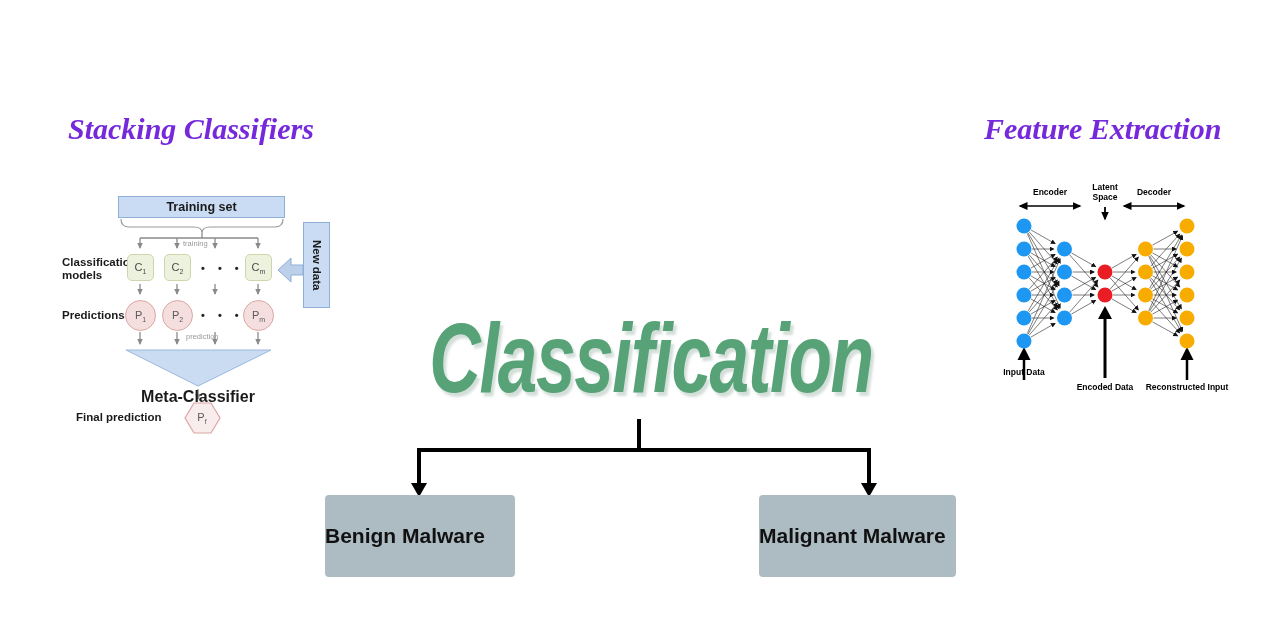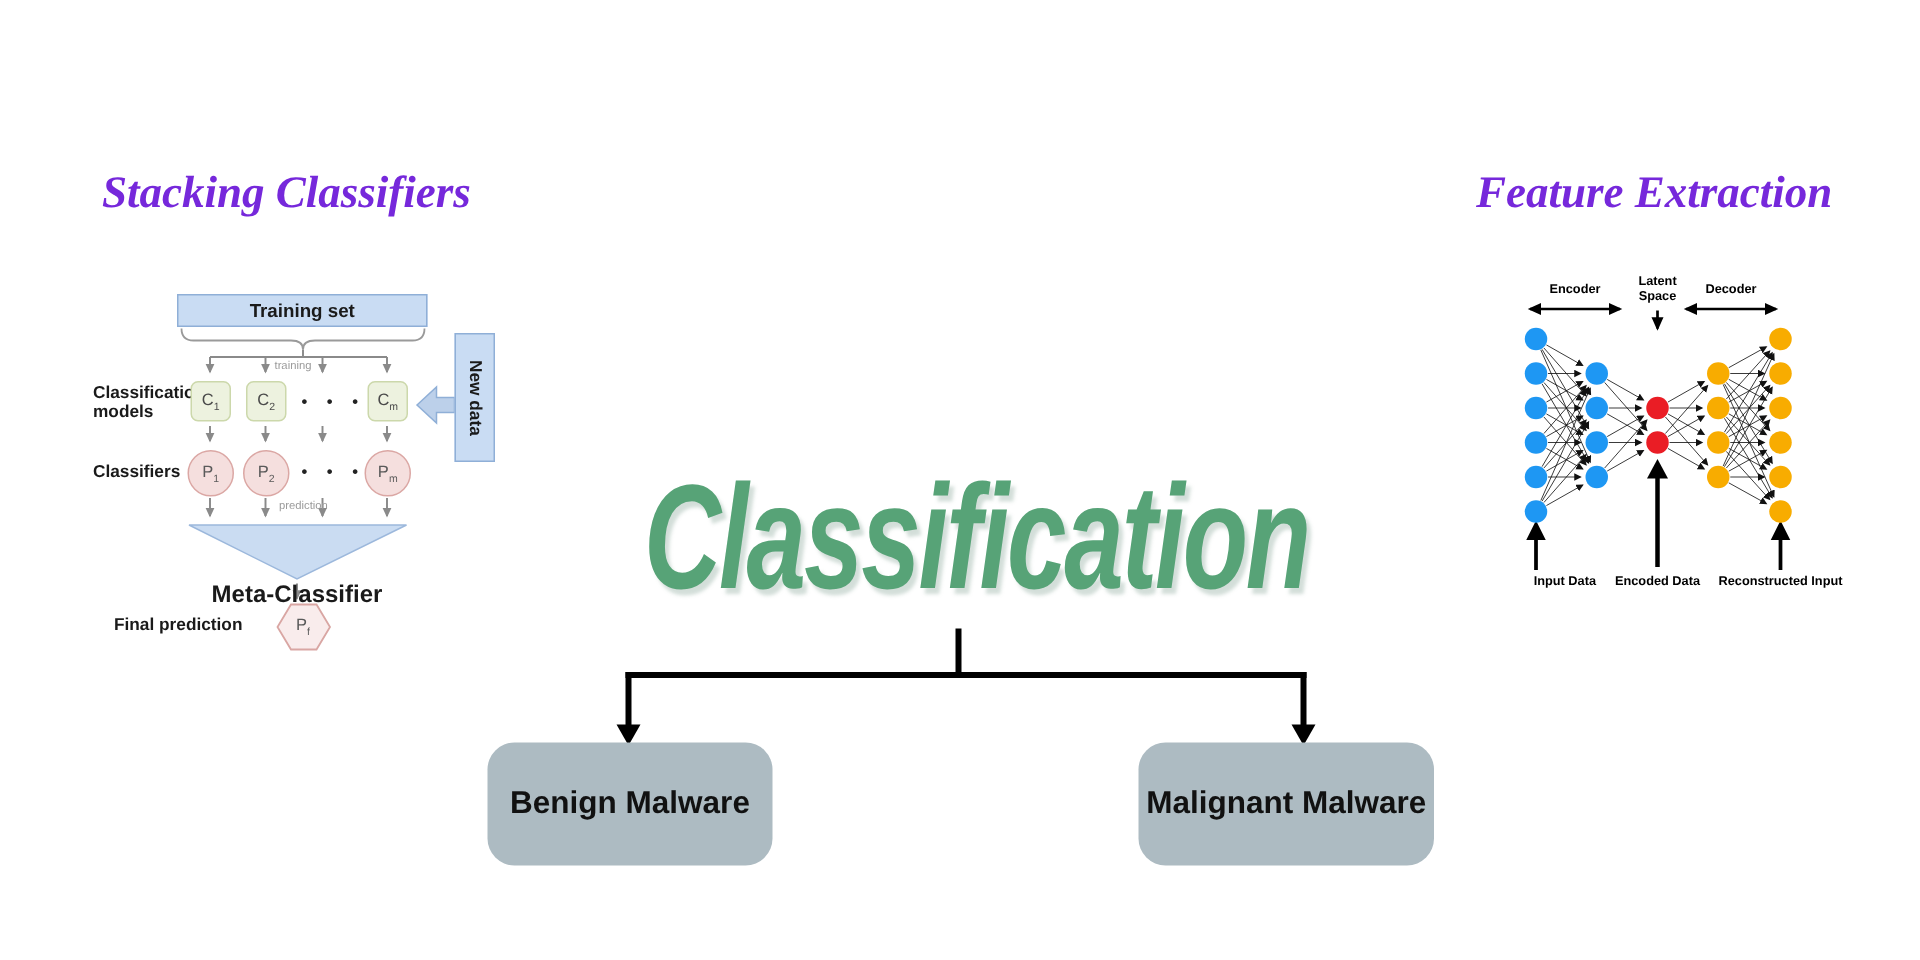--- a/index.html
+++ b/index.html
@@ -37,22 +37,22 @@
     font-style: italic; font-weight: bold;
     font-size: 99px; color: #57a377;
     white-space: nowrap;
     letter-spacing: -2px;
     text-shadow: 4px 4px 3px rgba(130,160,145,0.35);
   }
 
   
   .branch-box {
     background: #adbbc2;
-    border-radius: 18px;
-    display: flex; align-items: center; justify-content: center;
+    border-radius: 4px;
+    display: flex; align-items: center; justify-content: flex-start;
     font-weight: bold; font-size: 21px; color: #111;
     white-space: nowrap;
   }
 
   
   .sd-box-blue {
     background: #c9dcf3; border: 1px solid #8fafd7;
     display: flex; align-items: center; justify-content: center;
     font-weight: bold; font-size: 12.5px; color: #1a1a1a;
   }
@@ -262,21 +262,21 @@
   <div class="abs sd-cnode" style="left:164px; top:254px;">
     <span><span>C</span><span class="sub-s">2</span></span>
   </div>
   <div class="abs sd-dots" style="left:201px; top:262px; width:40px; text-align:center;">• • •</div>
   <div class="abs sd-cnode" style="left:245px; top:254px;">
     <span><span>C</span><span class="sub-s">m</span></span>
   </div>
 
   <div class="abs sd-tiny" style="left:186px; top:292px;margin-top:40px;">prediction</div>
 
-  <div class="abs sd-label" style="left:62px; top:309px;">Classifiers</div>
+  <div class="abs sd-label" style="left:62px; top:309px;">Predictions</div>
 
   <div class="abs sd-pnode" style="left:125px; top:300px;">
     <span><span>P</span><span class="sub-s">1</span></span>
   </div>
   <div class="abs sd-pnode" style="left:162px; top:300px;">
     <span><span>P</span><span class="sub-s">2</span></span>
   </div>
   <div class="abs sd-dots" style="left:201px; top:309px; width:40px; text-align:center;">• • •</div>
   <div class="abs sd-pnode" style="left:243px; top:300px;">
     <span><span>P</span><span class="sub-s">m</span></span>
@@ -305,17 +305,17 @@
     <span>Malignant Malware</span>
   </div>
 
   <div class="abs ae-lab" style="left:1020px; top:188px; width:60px;">Encoder</div>
   <div class="abs ae-lab" style="left:1085px; top:183px; width:40px;">
     <div>Latent</div>
     <div>Space</div>
   </div>
   <div class="abs ae-lab" style="left:1124px; top:188px; width:60px;">Decoder</div>
 
-  <div class="abs ae-lab" style="left:984px; top:383px; width:80px;text-align:right;">Input Data</div>
+  <div class="abs ae-lab" style="left:984px; top:368px; width:80px;">Input Data</div>
   <div class="abs ae-lab" style="left:1060px; top:383px; width:90px;">Encoded Data</div>
   <div class="abs ae-lab" style="left:1132px; top:383px; width:110px;">Reconstructed Input</div>
 
 </div>
 
 </body></html>

